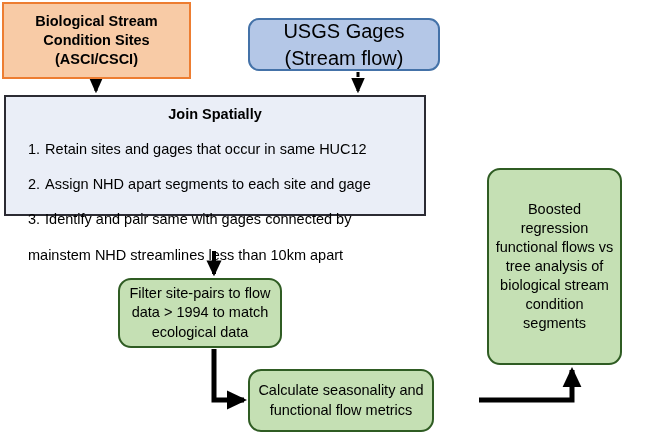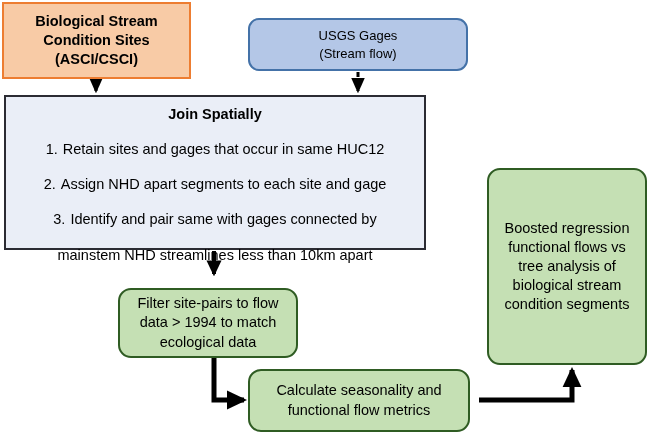--- a/index.html
+++ b/index.html
@@ -42,35 +42,35 @@
     border: 2px solid #ed7d31;
     border-radius: 0;
     font-size: 14.5px;
     font-weight: 600;
   }
 
   
   #node-usgs {
     left: 248px;
     top: 18px;
-    width: 220px;
+    width: 192px;
     height: 53px;
     background: #b4c7e7;
     border: 2px solid #4472a8;
     border-radius: 11px;
-    font-size: 13px;
+    font-size: 20px;
     font-weight: 500;
   }
 
   
   #node-join {
     left: 4px;
     top: 95px;
     width: 422px;
-    height: 155px;
+    height: 121px;
     background: #eaeef7;
     border: 2px solid #2b2b33;
     border-radius: 0;
     font-size: 14.5px;
     align-items: flex-start;
     padding-top: 8px;
   }
   #node-join .title {
     font-weight: bold;
     margin-bottom: 1px;
@@ -78,49 +78,49 @@
   }
   #node-join ol {
     list-style: none;
     margin: 0;
     padding: 0;
   }
   #node-join li {
     margin: 16px;
     padding: 0;
     font-size: 14.5px;
-    text-align: center;
+    text-align: left;
   }
   #node-join li .num { margin-right: 5px; }
 
   
   .green {
     background: #c5e0b4;
     border: 2px solid #2f5c23;
     border-radius: 13px;
     font-size: 14.5px;
     font-weight: 500;
   }
   #node-filter {
     left: 118px;
-    top: 288px;
-    width: 180px;
+    top: 278px;
+    width: 164px;
     height: 70px;
   }
   #node-calc {
     left: 248px;
     top: 369px;
-    width: 222px;
+    width: 186px;
     height: 63px;
     justify-content: center;
   }
   #node-brt {
     left: 487px;
     top: 168px;
-    width: 160px;
+    width: 135px;
     height: 197px;
   }
 
   
   #connectors {
     position: absolute;
     left: 0;
     top: 0;
     width: 671px;
     height: 440px;

